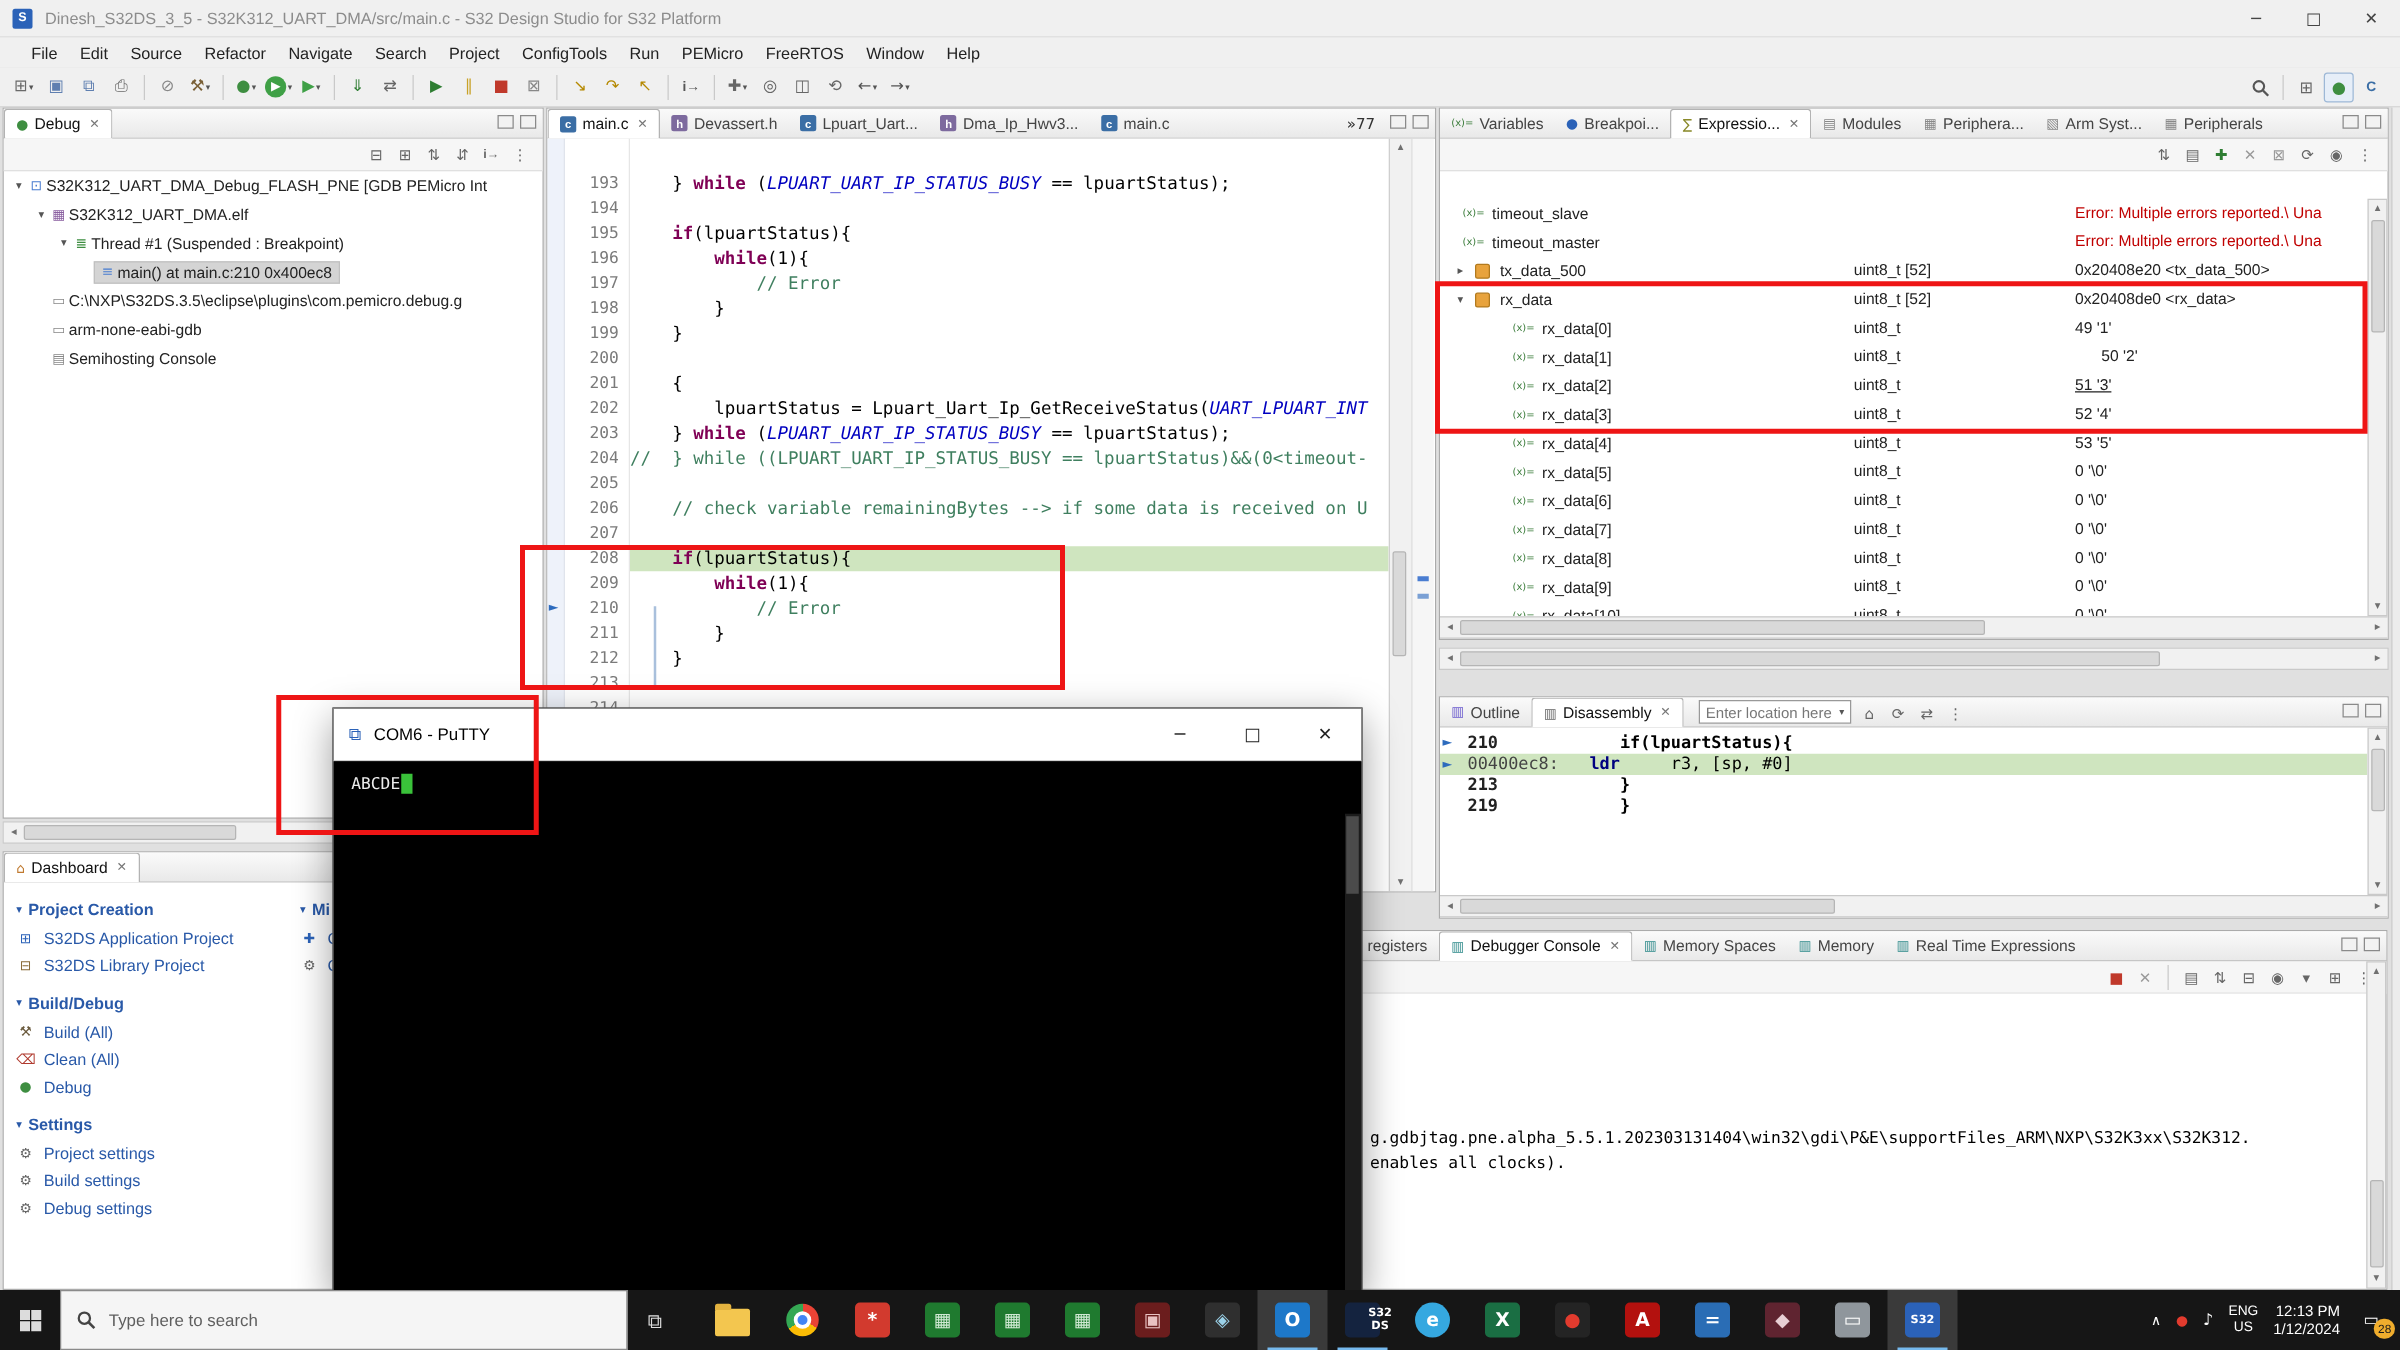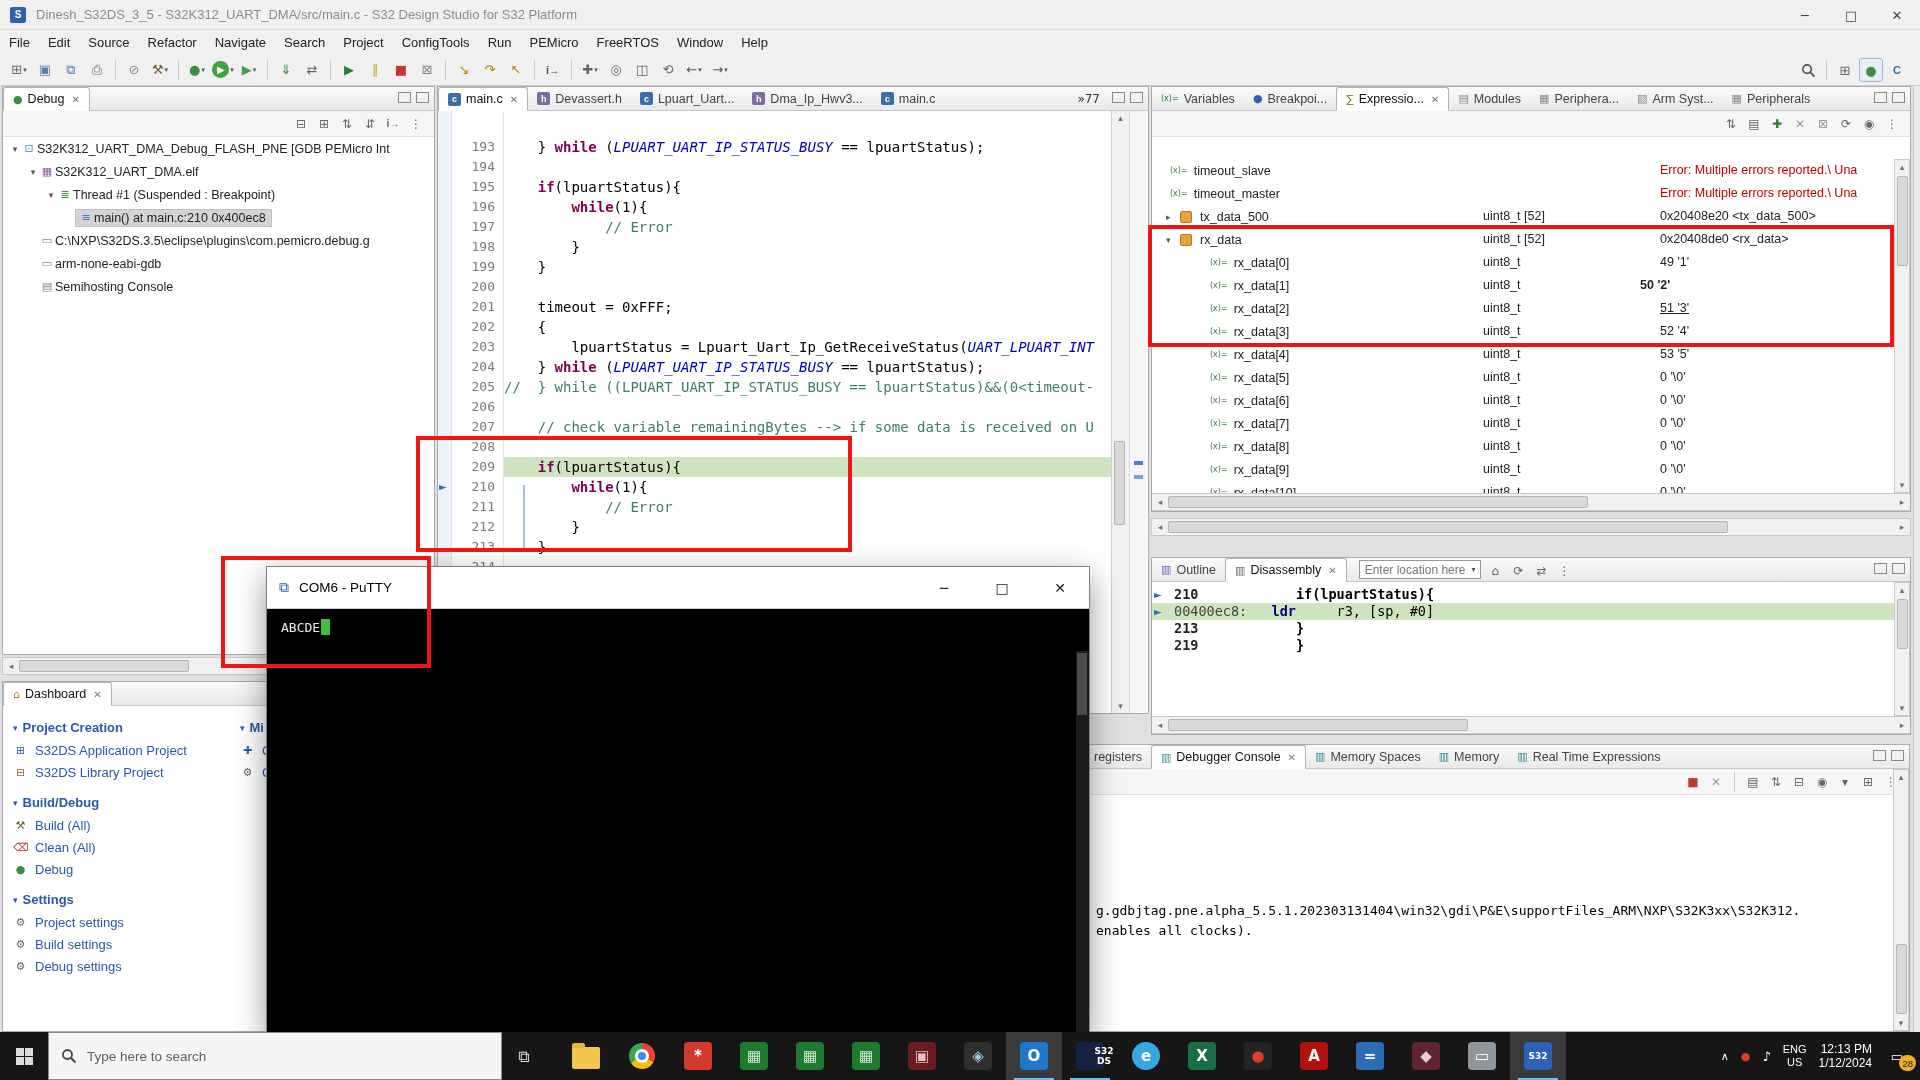--- a/index.html
+++ b/index.html
@@ -7,21 +7,21 @@
   .glyph { font-family:"DejaVu Sans",sans-serif; }
   .mono { font-family:"DejaVu Sans Mono",monospace; }
 
   
   #titlebar { position:absolute; left:0; top:0; width:1920px; height:30px; background:#f0f0f0; border-bottom:1px solid #dcdcdc; display:flex; align-items:center; }
   #app-icon { width:16px; height:16px; margin:0 10px; background:#2b62b8; color:#fff; font-size:10px; font-weight:bold; display:flex; align-items:center; justify-content:center; border-radius:2px; }
   #title-text { font-size:13px; color:#8c8c8c; white-space:nowrap; }
   #win-controls { position:absolute; right:0; top:0; height:30px; display:flex; }
   .winbtn { width:46px; height:30px; display:flex; align-items:center; justify-content:center; font-size:13px; color:#444; }
 
-  #menubar { position:absolute; left:0; top:30px; width:1920px; height:24px; background:#f0f0f0; display:flex; align-items:center; padding-left:0; }
+  #menubar { position:absolute; left:0; top:30px; width:1920px; height:24px; background:#f0f0f0; display:flex; align-items:center; padding-left:16px; }
   .menu-item { font-size:13px; color:#222; padding:0 9px; height:24px; display:flex; align-items:center; }
 
   #toolbar { position:absolute; left:0; top:54px; width:1920px; height:32px; background:#f0f0f0; border-bottom:1px solid #cfcfcf; display:flex; align-items:center; padding-left:6px; }
   .tbi { min-width:24px; height:24px; display:flex; align-items:center; justify-content:center; font-size:13px; border-radius:3px; position:relative; margin:0 1px; }
   .tbi .core { display:flex; align-items:center; justify-content:center; }
   .tbi .dd { font-size:7px; color:#555; margin-left:1px; }
   .tbi.round .core { width:17px; height:17px; border-radius:50%; display:flex; align-items:center; justify-content:center; font-size:10px; }
   .tbi.boxed { border:1px solid #9db8d6; background:#e6eef8; }
   .tbsep { width:1px; height:20px; background:#c9c9c9; margin:0 5px; }
   #toolbar-right { position:absolute; right:10px; top:0; height:32px; display:flex; align-items:center; }
@@ -470,21 +470,20 @@
     <div id="range-bar" style="position:absolute;left:19px;top:374px;width:2px;height:64px;background:#a9c0dc;"></div>
   <div style="position: absolute; left: 0px; top: 26px; right: 0px;">
         <div class="cline"><span class="sp">    } </span><span class="sk">while</span><span class="sp"> (</span><span class="sm">LPUART_UART_IP_STATUS_BUSY</span><span class="sp"> == lpuartStatus);</span></div>
         <div class="cline"></div>
         <div class="cline"><span class="sp">    </span><span class="sk">if</span><span class="sp">(lpuartStatus){</span></div>
         <div class="cline"><span class="sp">        </span><span class="sk">while</span><span class="sp">(1){</span></div>
         <div class="cline"><span class="sc">            // Error</span></div>
         <div class="cline"><span class="sp">        }</span></div>
         <div class="cline"><span class="sp">    }</span></div>
         <div class="cline"></div>
-        <div class="cline"><span class="sp">    timeout = 0xFFF;</span></div>
         <div class="cline"><span class="sp">    {</span></div>
         <div class="cline"><span class="sp">        lpuartStatus = Lpuart_Uart_Ip_GetReceiveStatus(</span><span class="sm">UART_LPUART_INT</span></div>
         <div class="cline"><span class="sp">    } </span><span class="sk">while</span><span class="sp"> (</span><span class="sm">LPUART_UART_IP_STATUS_BUSY</span><span class="sp"> == lpuartStatus);</span></div>
         <div class="cline"><span class="sc">//  } while ((LPUART_UART_IP_STATUS_BUSY == lpuartStatus)&amp;&amp;(0&lt;timeout-</span></div>
         <div class="cline"></div>
         <div class="cline"><span class="sc">    // check variable remainingBytes --&gt; if some data is received on U</span></div>
         <div class="cline"></div>
         <div class="cline hl"><span class="sp">    </span><span class="sk">if</span><span class="sp">(lpuartStatus){</span></div>
         <div class="cline"><span class="sp">        </span><span class="sk">while</span><span class="sp">(1){</span></div>
         <div class="cline"><span class="sc">            // Error</span></div>
@@ -592,21 +591,21 @@
         </div>
         <div class="ecell" style="left: 331px; width: 166px; line-height: 23px;">uint8_t</div>
         <div class="ecell" style="left: 508px; width: 232px; line-height: 23px;">49 '1'</div>
       </div>
       <div class="erow">
         <div class="ecell" style="left: 0px; width: 322px; display: flex; align-items: center; height: 23px;">
           <span class="xicon" style="margin-left: 58px; margin-right: 6px;">(x)=</span>
           <span>rx_data[1]</span>
         </div>
         <div class="ecell" style="left: 331px; width: 166px; line-height: 23px;">uint8_t</div>
-        <div class="ecell" style="left: 488px; width: 232px; line-height: 23px; font-weight: bold;">50 '2'</div>
+        <div class="ecell" style="left: 529px; width: 232px; line-height: 23px;">50 '2'</div>
       </div>
       <div class="erow">
         <div class="ecell" style="left: 0px; width: 322px; display: flex; align-items: center; height: 23px;">
           <span class="xicon" style="margin-left: 58px; margin-right: 6px;">(x)=</span>
           <span>rx_data[2]</span>
         </div>
         <div class="ecell" style="left: 331px; width: 166px; line-height: 23px;">uint8_t</div>
         <div class="ecell" style="left: 508px; width: 232px; line-height: 23px; text-decoration: underline;">51 '3'</div>
       </div>
       <div class="erow">

